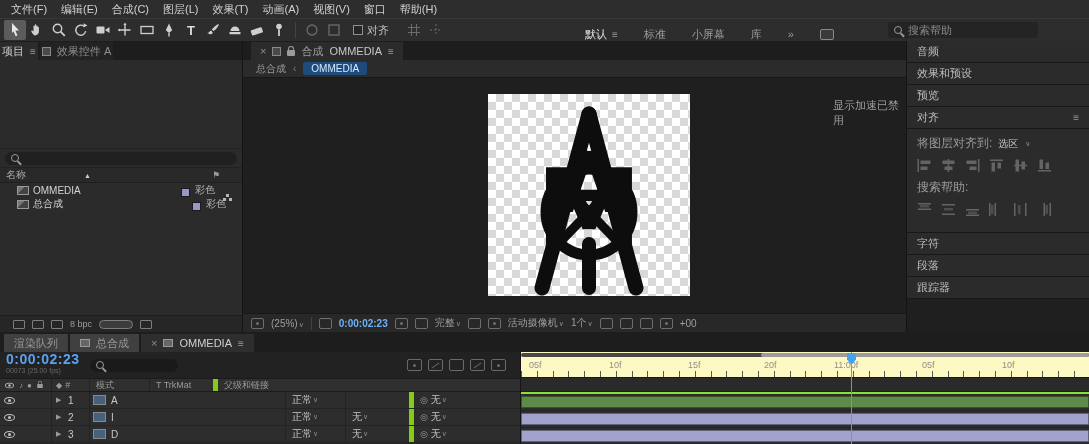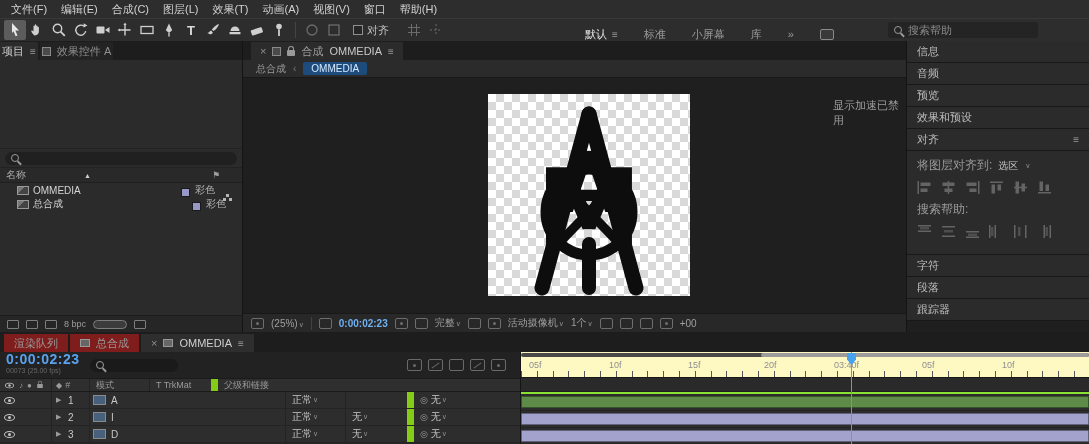--- a/index.html
+++ b/index.html
@@ -42,21 +42,21 @@
   .flag{margin-left:auto;margin-right:16px;color:#9a9a9a;font-size:9px}
   .prow{height:14px;display:flex;align-items:center;font-size:10px;color:#d4d4d4;padding:0 6px 0 4px;gap:4px}
   .exp8{width:9px;font-size:7px;color:#9a9a9a;flex:none}
   .comp-icon{width:12px;height:9px;background:linear-gradient(135deg,#777 0 40%,#444 40%);border:1px solid #999;flex:none}
   .folder-icon{width:12px;height:8px;background:#b38e35;border-radius:1px;position:relative;flex:none}
   .folder-icon::before{content:"";position:absolute;top:-2px;left:0;width:5px;height:2px;background:#b38e35;border-radius:1px 1px 0 0}
   .swgroup{margin-left:auto;display:flex;align-items:flex-end;gap:5px;padding-right:4px}
   .swatch{width:9px;height:9px;border:1px solid #1a1a1a;flex:none}
   .swlabel{color:#b5b5b5;width:26px}
   .net-icon{width:3px;height:3px;background:#b5b5b5;box-shadow:-3px 4px 0 #b5b5b5,3px 4px 0 #b5b5b5;margin:-4px 3px 0 0}
-  .pfooter{position:absolute;left:0;right:0;bottom:0;height:17px;background:#262626;border-top:1px solid #1c1c1c;display:flex;align-items:center;gap:7px;padding:0 7px;font-size:9px;color:#9d9d9d}
+  .pfooter{position:absolute;left:0;right:0;bottom:0;height:17px;background:#262626;border-top:1px solid #1c1c1c;display:flex;align-items:center;gap:7px;padding:0 13px;font-size:9px;color:#9d9d9d}
   .f-icon{width:12px;height:9px;border:1px solid #7d7d7d;border-radius:1px;flex:none}
   .f-pill{width:34px;height:9px;border:1px solid #7d7d7d;border-radius:5px;background:#3c3c3c}
 
   
   #center-panel{position:absolute;left:243px;top:41px;width:663px;height:291px;background:#1e1e1e}
   .ctab-bar{height:19px;background:#1d1d1d;display:flex;align-items:flex-end}
   .ctab{height:18px;background:#2b2b2b;display:flex;align-items:center;gap:6px;padding:0 9px;font-size:11px;color:#9f9f9f;margin-left:8px}
   .close-x{color:#8f8f8f;font-size:11px}
   .mini-box{width:9px;height:9px;background:#4a4a4a;border:1px solid #8a8a8a;flex:none}
   .lock{width:8px;height:6px;background:#9a9a9a;border-radius:1px;position:relative;margin-top:4px;flex:none}
@@ -83,40 +83,40 @@
   .align-body{background:#2b2b2b;border-bottom:1px solid #181818;padding:6px 10px 9px}
   .al-label{color:#9a9a9a;font-size:12px}
   .al-row{display:flex;align-items:center;gap:6px}
   .al-value{color:#c8c8c8;font-size:10px}
   .icon-row{display:flex;gap:9px;margin:7px 0 5px}
   .aicon{flex:none;opacity:.85}
 
   
   #timeline{position:absolute;left:0;top:332px;width:1089px;height:112px;background:#1d1d1d}
   .tl-tabs{height:20px;background:#1d1d1d;display:flex;align-items:flex-end;gap:2px;padding-left:4px}
-  .tl-tab{height:18px;display:flex;align-items:center;gap:6px;padding:0 10px;background:#7f1d1d;color:#9a9a9a;font-size:11px}
+  .tl-tab{height:18px;display:flex;align-items:center;gap:6px;padding:0 10px;background:#404040;color:#9a9a9a;font-size:11px}
   .tl-tab.active{background:#2e2e2e;color:#cfcfcf}
   .ttab-icon{width:10px;height:8px;background:#666;border:1px solid #999;flex:none}
   .tl-body{position:relative;height:92px;display:flex}
   .tl-left{width:520px;background:#282828;flex:none}
   .tl-controls{height:26px;display:flex;align-items:center;background:#222;padding:0 6px;gap:10px}
   .tc-block{line-height:11px}
   .tc{color:#5aa2ef;font-size:14px;font-weight:bold;letter-spacing:.5px}
   .tc-sub{color:#676767;font-size:7px}
   .tl-search{width:88px;height:13px;background:#1a1a1a;border-radius:7px;display:flex;align-items:center;padding:0 6px}
   .tl-minis{margin-left:auto;display:flex;gap:6px;padding-right:8px}
   .mini{width:15px;height:12px;border:1px solid #6a6a6a;border-radius:2px;flex:none;position:relative}
   .mini.slash::after{content:"";position:absolute;left:2px;top:5px;width:9px;height:1px;background:#6a6a6a;transform:rotate(-35deg)}
   .mini.dot::after{content:"";position:absolute;left:5px;top:4px;width:3px;height:3px;background:#6a6a6a;border-radius:50%}
   .tl-header{height:14px;background:#2f2f2f;border-top:1px solid #1a1a1a;border-bottom:1px solid #1a1a1a;display:flex;align-items:center;font-size:9px;color:#9a9a9a}
   .c-av{width:52px;display:flex;align-items:center;gap:4px;padding-left:4px;flex:none;height:100%;border-right:1px solid #232323}
   .c-num{width:38px;display:flex;align-items:center;gap:3px;padding-left:4px;flex:none;height:100%;border-right:1px solid #232323}
   .c-name{width:196px;display:flex;align-items:center;gap:5px;padding-left:3px;flex:none;height:100%;border-right:1px solid #232323}
   .c-mode{width:60px;display:flex;align-items:center;padding-left:6px;flex:none;height:100%;border-right:1px solid #232323}
-  .c-trk{width:68px;display:flex;align-items:center;padding-left:6px;flex:none;height:100%;border-right:7px solid #84cc16}
+  .c-trk{width:68px;display:flex;align-items:center;padding-left:6px;flex:none;height:100%;border-right:5px solid #84cc16}
   .c-parent{width:106px;display:flex;align-items:center;padding-left:6px;flex:none;height:100%}
   .tl-row{height:17px;background:#2d2d2d;border-bottom:1px solid #242424;display:flex;align-items:center;font-size:10px;color:#c8c8c8}
   .css-eye{width:11px;height:7px;border:1px solid #c4c4c4;border-radius:50%;position:relative;flex:none}
   .css-eye::after{content:"";position:absolute;left:3px;top:1px;width:3px;height:3px;background:#c4c4c4;border-radius:50%}
   .mini-eye{transform:scale(.8)}
   .spk{color:#9a9a9a;font-size:8px}
   .thumb{width:13px;height:10px;background:#47617c;border:1px solid #8a8a8a;flex:none}
   .pick{color:#9a9a9a;font-size:9px;margin-right:3px}
   .tl-right{position:relative;flex:1;background:#2c2c2c;border-left:1px solid #151515}
   .tl-ruler{position:relative;height:26px;background:#fef9c3;border-bottom:1px solid #191919;overflow:hidden}
@@ -362,30 +362,27 @@
     <span class="s-icon"></span>
     <span class="s-icon"></span>
     <span class="s-icon"></span>
     <span class="s-icon dot"></span>
     <span>+00</span>
   </div>
 </div>
 
 <div id="right-panel">
   <div class="rp-header">
-      <span>信息</span>
+      <span>音频</span>
     </div>
   <div class="rp-header">
-      <span>音频</span>
+      <span>效果和预设</span>
     </div>
   <div class="rp-header">
       <span>预览</span>
-    </div>
-  <div class="rp-header">
-      <span>效果和预设</span>
     </div>
   <div class="rp-header">
       <span>对齐</span>
       <span class="hamb">≡</span>
     </div>
   <div class="align-body">
     <div class="al-row">
       <span class="al-label">将图层对齐到:</span>
       <span class="al-value">选区</span>
       <span class="chev">∨</span>
@@ -624,21 +621,21 @@
     </div>
 
     <div class="tl-right">
       <div class="tl-ruler">
         <div class="wa-strip"></div>
         <div class="wa-light"></div>
         <span class="rlabel" style="left:8px">05f</span>
         <span class="rlabel" style="left:88px">10f</span>
         <span class="rlabel" style="left:167px">15f</span>
         <span class="rlabel" style="left:243px">20f</span>
-        <span class="rlabel" style="left:313px">03:40f</span>
+        <span class="rlabel" style="left:313px">11:00f</span>
         <span class="rlabel" style="left:401px">05f</span>
         <span class="rlabel" style="left:481px">10f</span>
       </div>
       <div class="tl-gapstrip"></div>
       <div class="tl-tracks">
         <div class="cache-line" style="background: rgb(138, 226, 52);"></div>
         <div class="track-row">
             <div class="layer-bar" style="background: rgb(94, 140, 72);"></div>
           </div>
         <div class="track-row">

